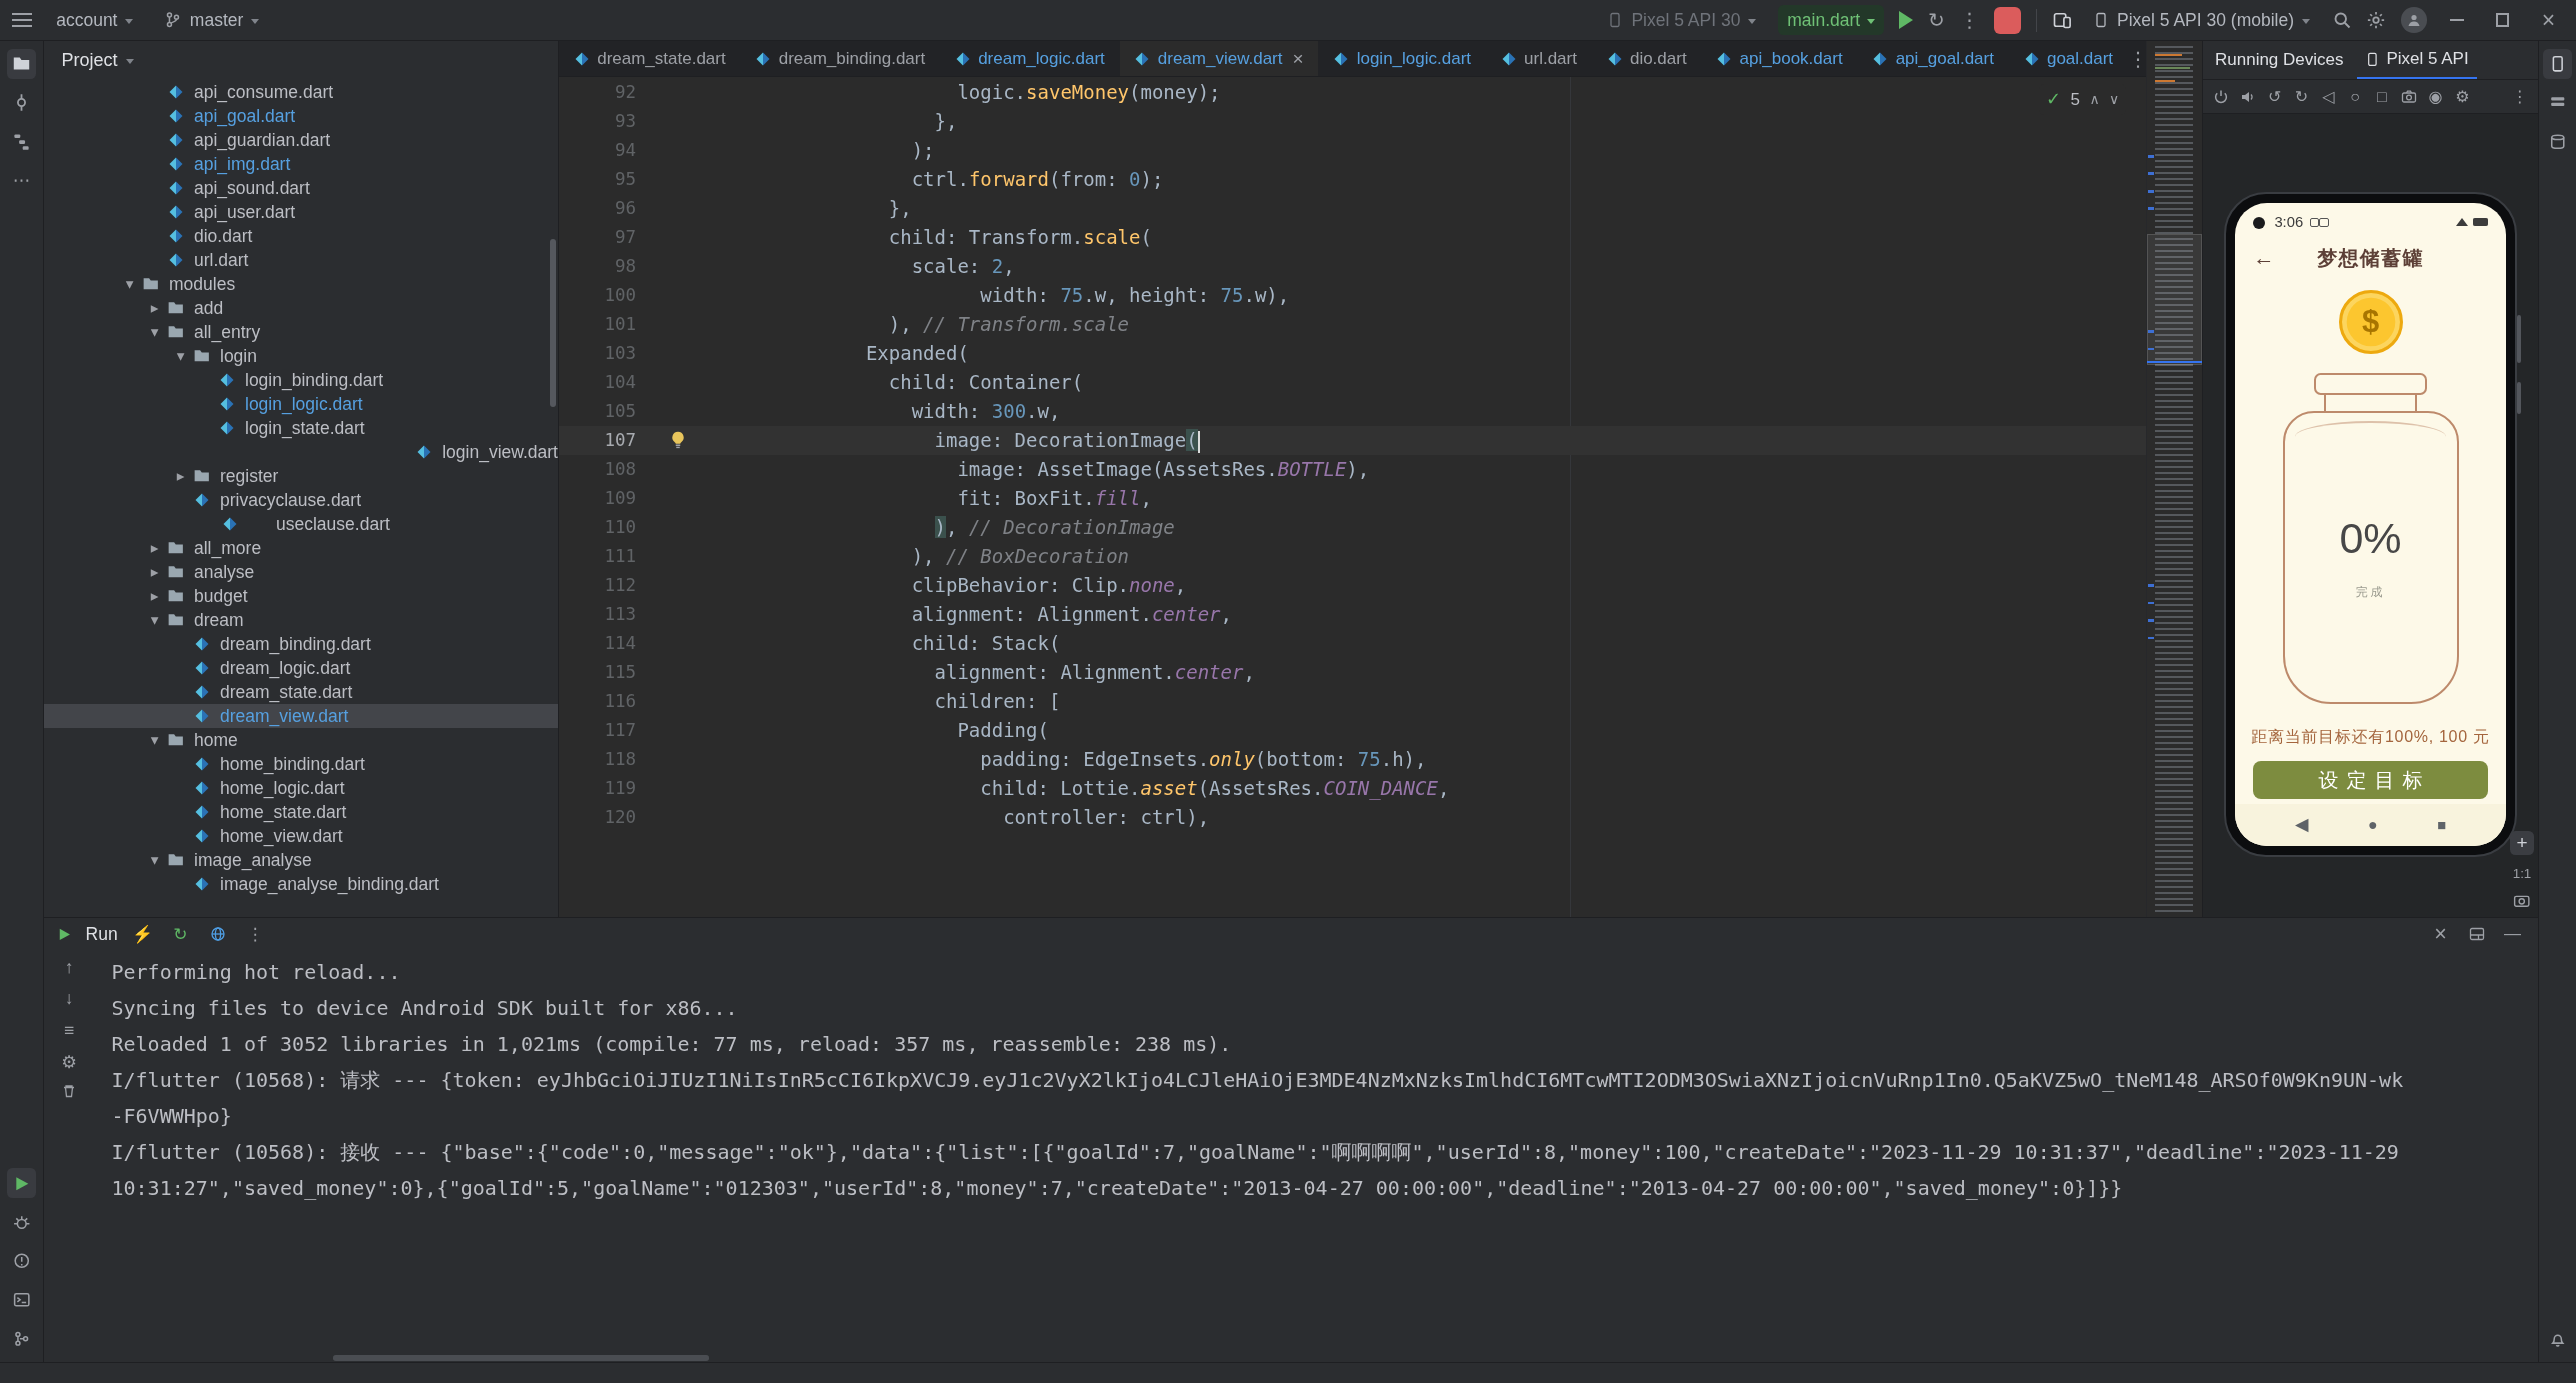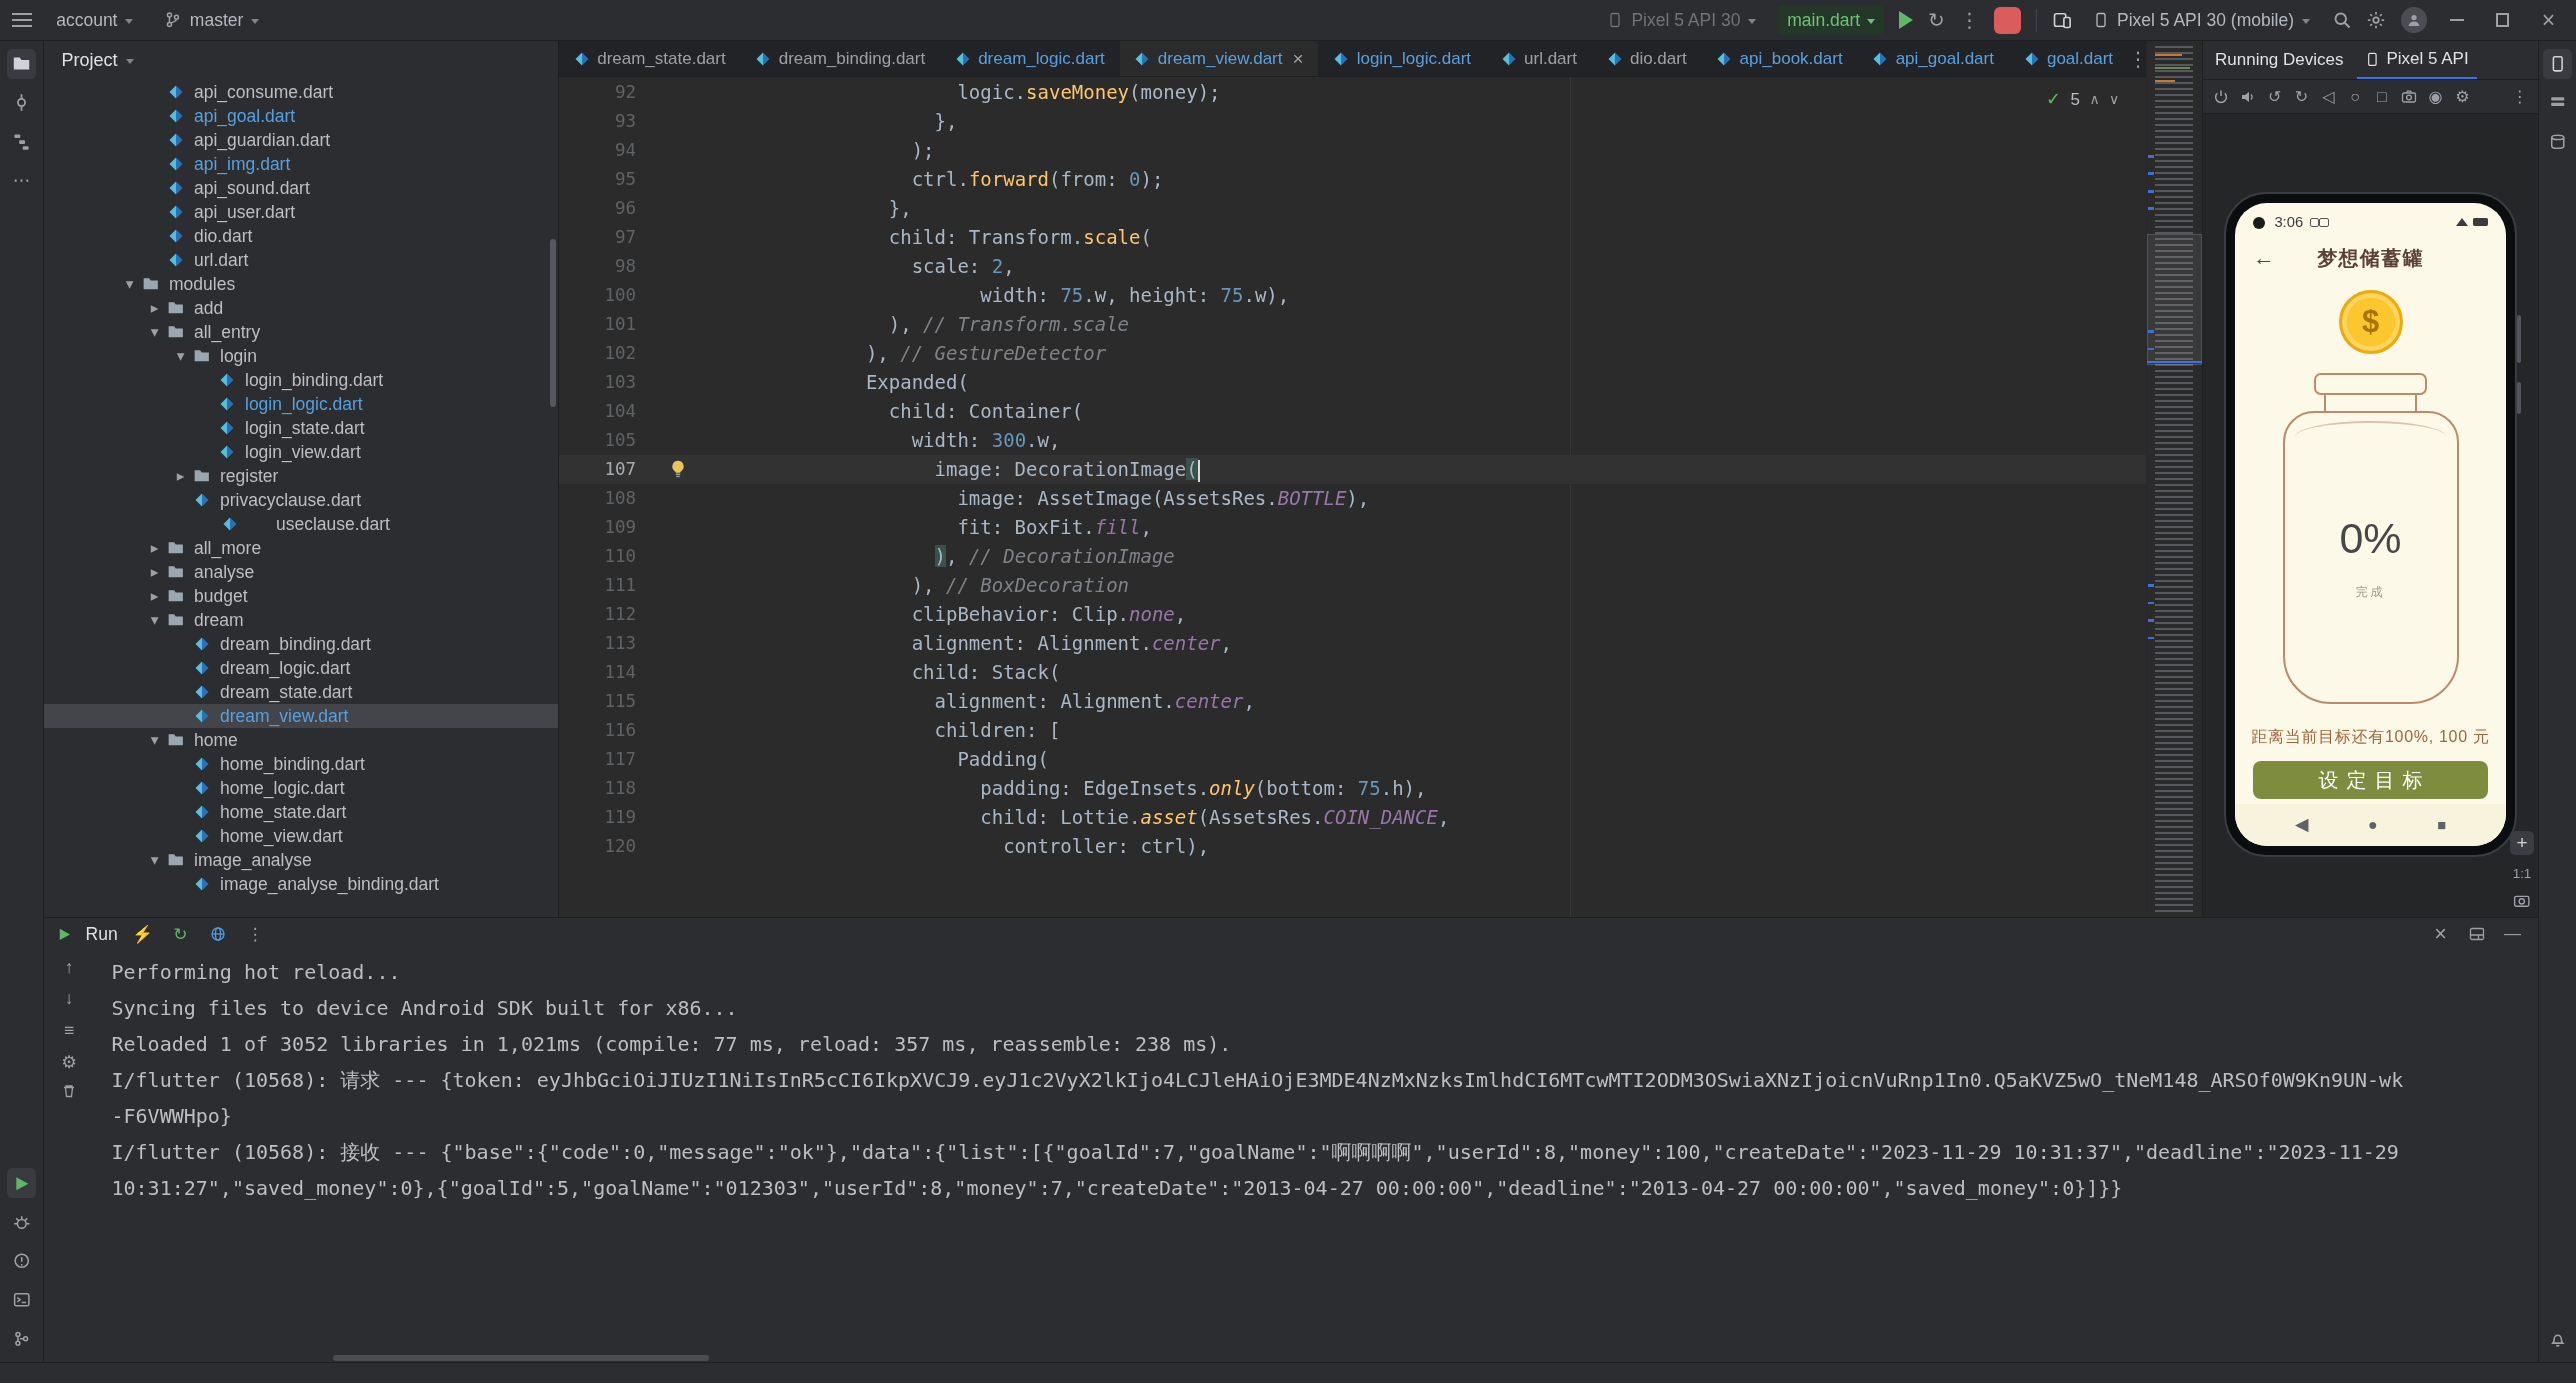--- a/index.html
+++ b/index.html
@@ -436,21 +436,21 @@
             <div class="trow" style="padding-left: 150px;">
               <span class="tchev"></span>
               <span class="ticon">
                 <svg width="16" height="16" viewBox="0 0 16 16">
                   <path fill="#55bfe0" d="M1.5 8L8 1.5v13z"></path>
                   <path fill="#2a72b5" d="M8 1.5L14.5 8 8 14.5z"></path>
                 </svg>
               </span>
               <span class="tlabel">login_state.dart</span>
             </div>
-            <div class="trow" style="padding-left: 150px;">
+            <div class="trow" style="padding-left: 150px; justify-content: flex-end;">
               <span class="tchev"></span>
               <span class="ticon">
                 <svg width="16" height="16" viewBox="0 0 16 16">
                   <path fill="#55bfe0" d="M1.5 8L8 1.5v13z"></path>
                   <path fill="#2a72b5" d="M8 1.5L14.5 8 8 14.5z"></path>
                 </svg>
               </span>
               <span class="tlabel">login_view.dart</span>
             </div>
             <div class="trow" style="padding-left: 125px;">
@@ -764,24 +764,20 @@
                 <span class="ln">98</span>
                 <span class="lc">                      <span class="tk-d">scale: </span><span class="tk-n">2</span><span class="tk-d">,</span></span>
               </div>
               <div class="line">
                 <span class="ln">100</span>
                 <span class="lc">                            <span class="tk-d">width: </span><span class="tk-n">75</span><span class="tk-d">.w, height: </span><span class="tk-n">75</span><span class="tk-d">.w),</span></span>
               </div>
               <div class="line">
                 <span class="ln">101</span>
                 <span class="lc">                    <span class="tk-d">), </span><span class="tk-c">// Transform.scale</span></span>
-              </div>
-              <div class="line">
-                <span class="ln">102</span>
-                <span class="lc">                  <span class="tk-d">), </span><span class="tk-c">// GestureDetector</span></span>
               </div>
               <div class="line">
                 <span class="ln">103</span>
                 <span class="lc">                  <span class="tk-d">Expanded(</span></span>
               </div>
               <div class="line">
                 <span class="ln">104</span>
                 <span class="lc">                    <span class="tk-d">child: Container(</span></span>
               </div>
               <div class="line">

